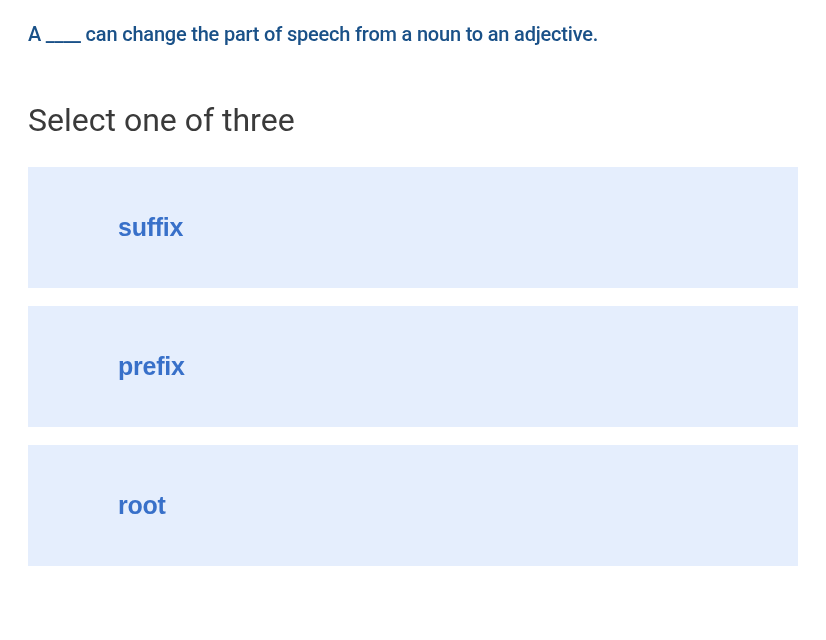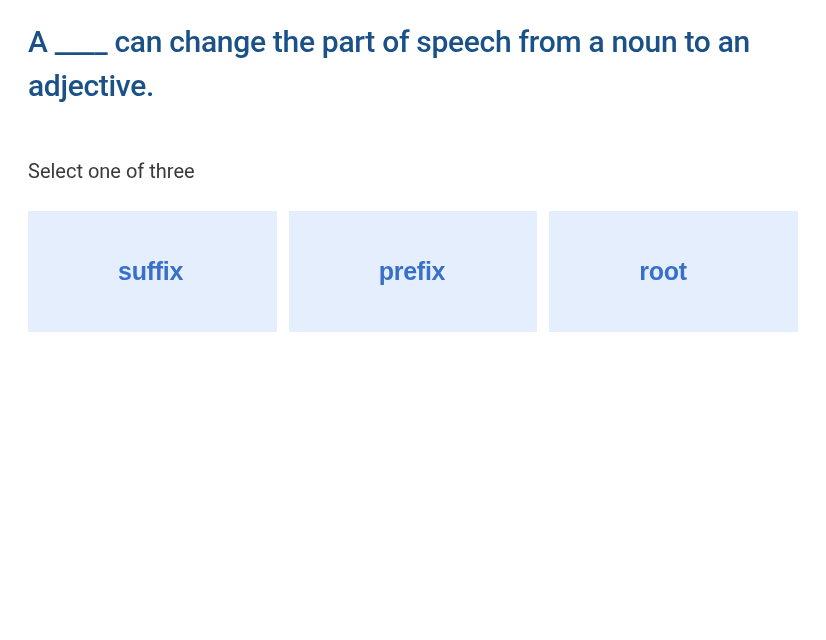--- a/index.html
+++ b/index.html
@@ -11,37 +11,38 @@
     body {
       font-family: -apple-system, BlinkMacSystemFont, 'Segoe UI', Roboto, Helvetica, Arial, sans-serif;
       background: #ffffff;
       width: 826px;
       height: 640px;
       padding: 20px 28px;
     }
     
     .question-text {
       color: #1a5188;
-      font-size: 30px;
+      font-size: 20px;
       font-weight: 500;
       line-height: 1.45;
       margin-bottom: 52px;
       letter-spacing: -0.01em;
     }
     
     .instruction-text {
       color: #3a3a3a;
-      font-size: 20px;
+      font-size: 32px;
       font-weight: 400;
       margin-bottom: 28px;
     }
     
     .options-container {
       display: flex;
-      gap: 12px;
+      flex-direction: column;
+      gap: 18px;
     }
     
     .option-button {
       background: #e5eefd;
       border: none;
       padding: 46px 90px;
       text-align: left;
       cursor: pointer;
       width: 100%;
       display: block;

